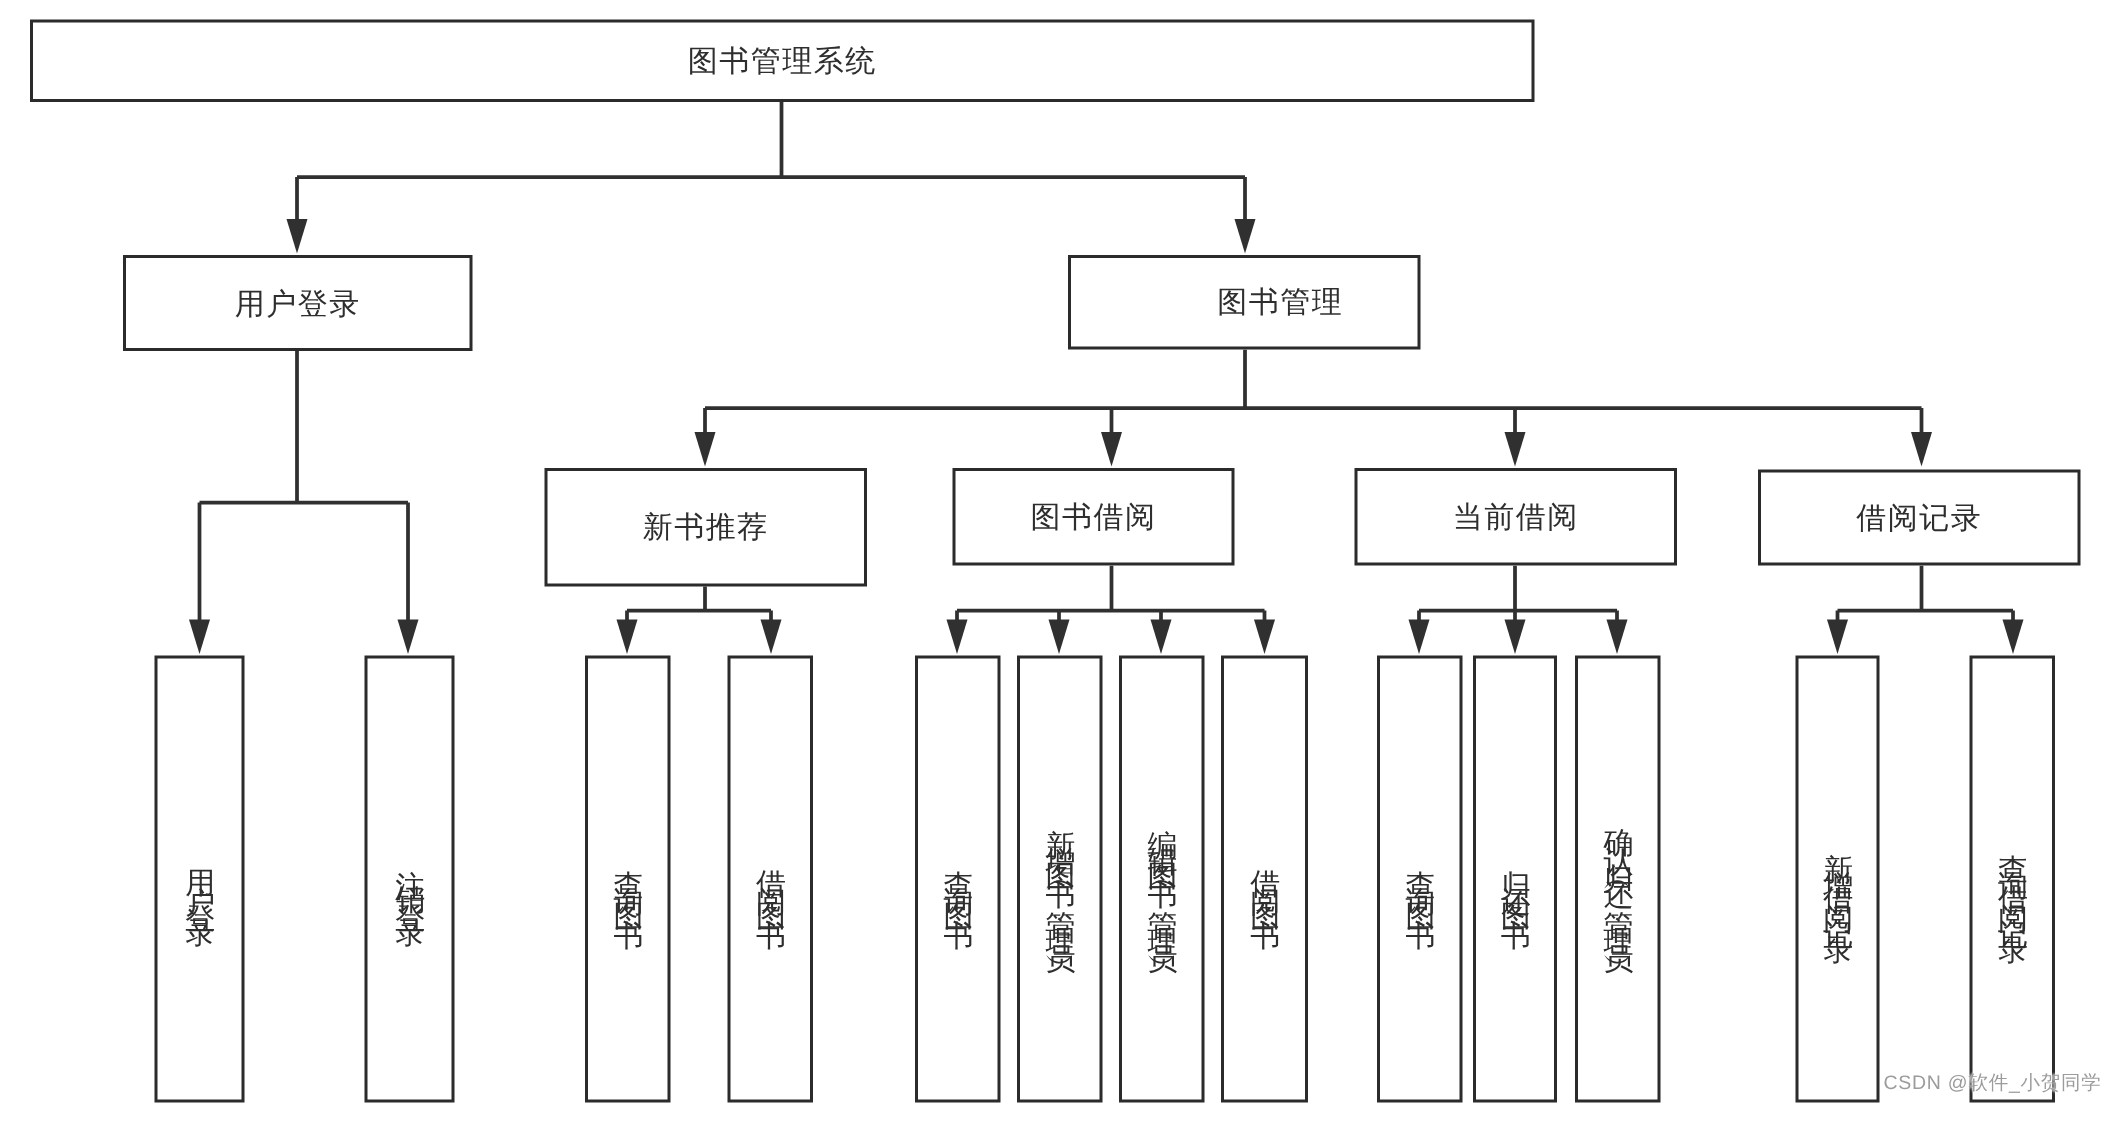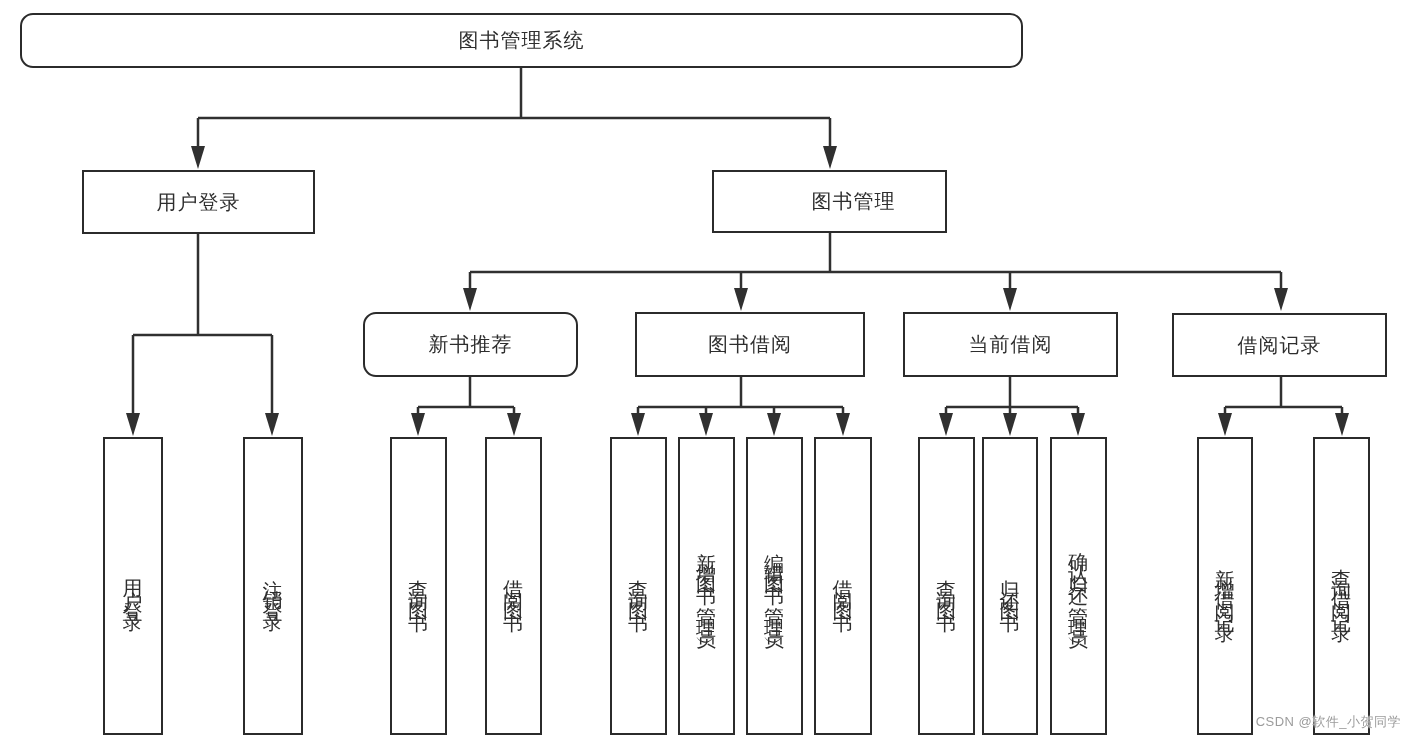--- a/index.html
+++ b/index.html
@@ -95,35 +95,35 @@
 
       <g>
         <path d="M1281,377 V407 M1225,407 H1342 M1225,407 V422 M1342,407 V422" fill="none"></path>
         <polygon points="1218,413 1232,413 1225,436" stroke="none"></polygon>
         <polygon points="1335,413 1349,413 1342,436" stroke="none"></polygon>
       </g>
 
     </g>
   </svg>
 
-  <div class="node" style="left:20px;top:13px;width:1003px;height:55px;border-radius:13px;">
+  <div class="node" style="left:20px;top:13px;width:1003px;height:55px;">
     <span>图书管理系统</span>
   </div>
 
   <div class="node" style="left:82px;top:170px;width:233px;height:64px;">
     <span>用户登录</span>
   </div>
   <div class="node" style="left:712px;top:170px;width:235px;height:63px;padding-left:48px;">
     <span>图书管理</span>
   </div>
 
-  <div class="node" style="left:363px;top:312px;width:215px;height:65px;border-radius:13px;">
+  <div class="node" style="left:363px;top:312px;width:215px;height:79px;">
     <span>新书推荐</span>
   </div>
-  <div class="node" style="left:635px;top:312px;width:230px;height:65px;">
+  <div class="node" style="left:635px;top:312px;width:188px;height:65px;">
     <span>图书借阅</span>
   </div>
   <div class="node" style="left:903px;top:312px;width:215px;height:65px;">
     <span>当前借阅</span>
   </div>
   <div class="node" style="left:1172px;top:313px;width:215px;height:64px;">
     <span>借阅记录</span>
   </div>
 
   <div class="node leaf" style="left:103px;width:60px;">

